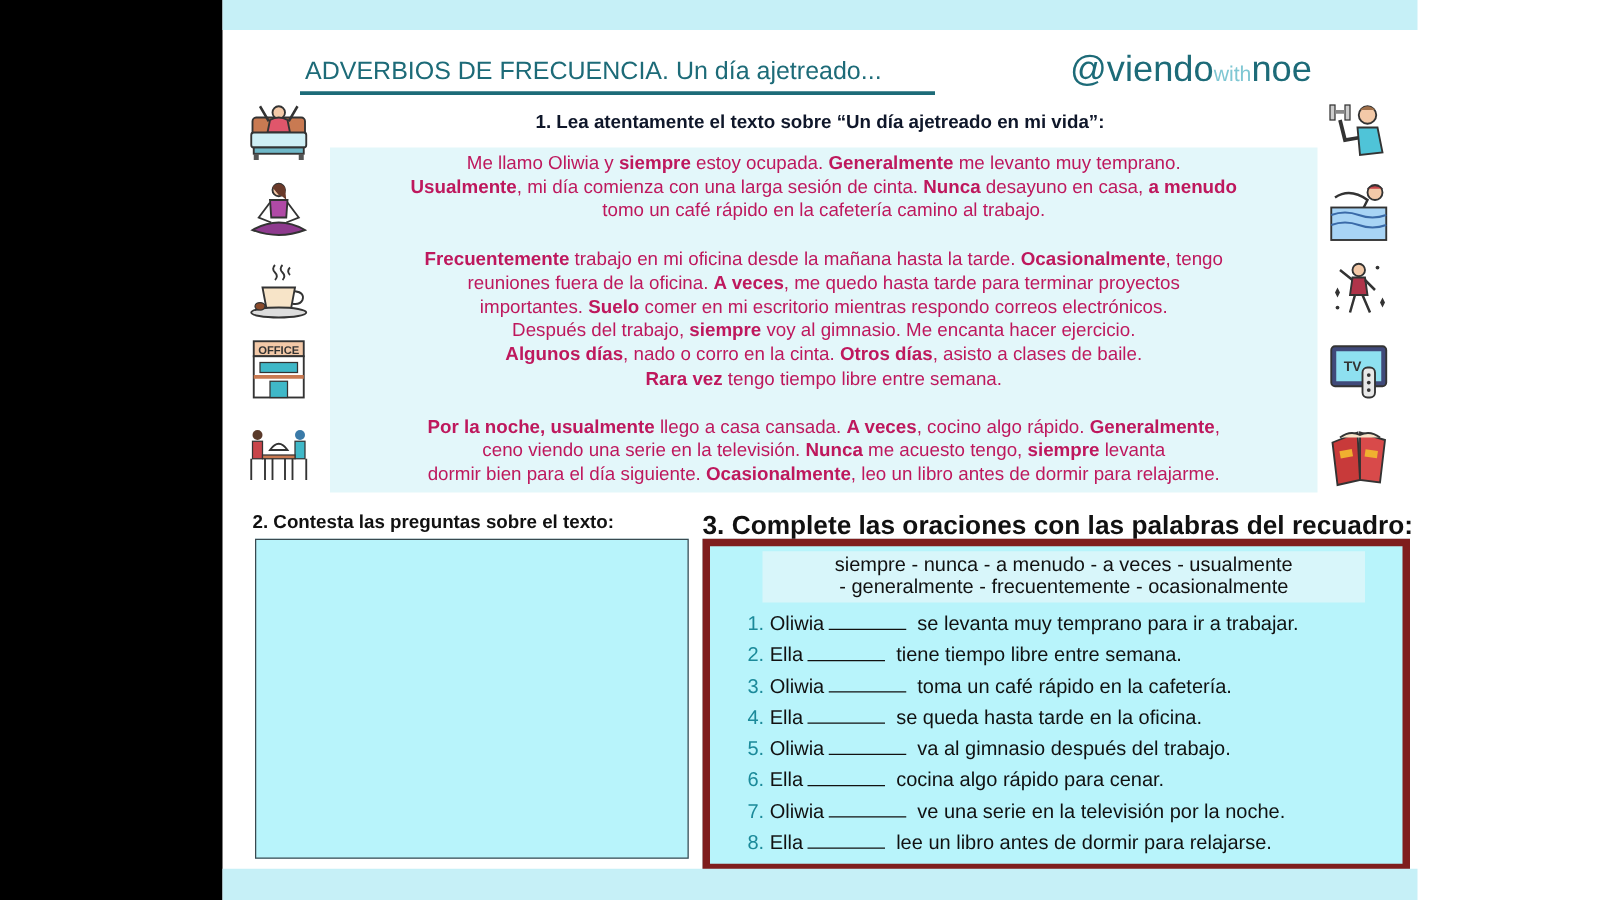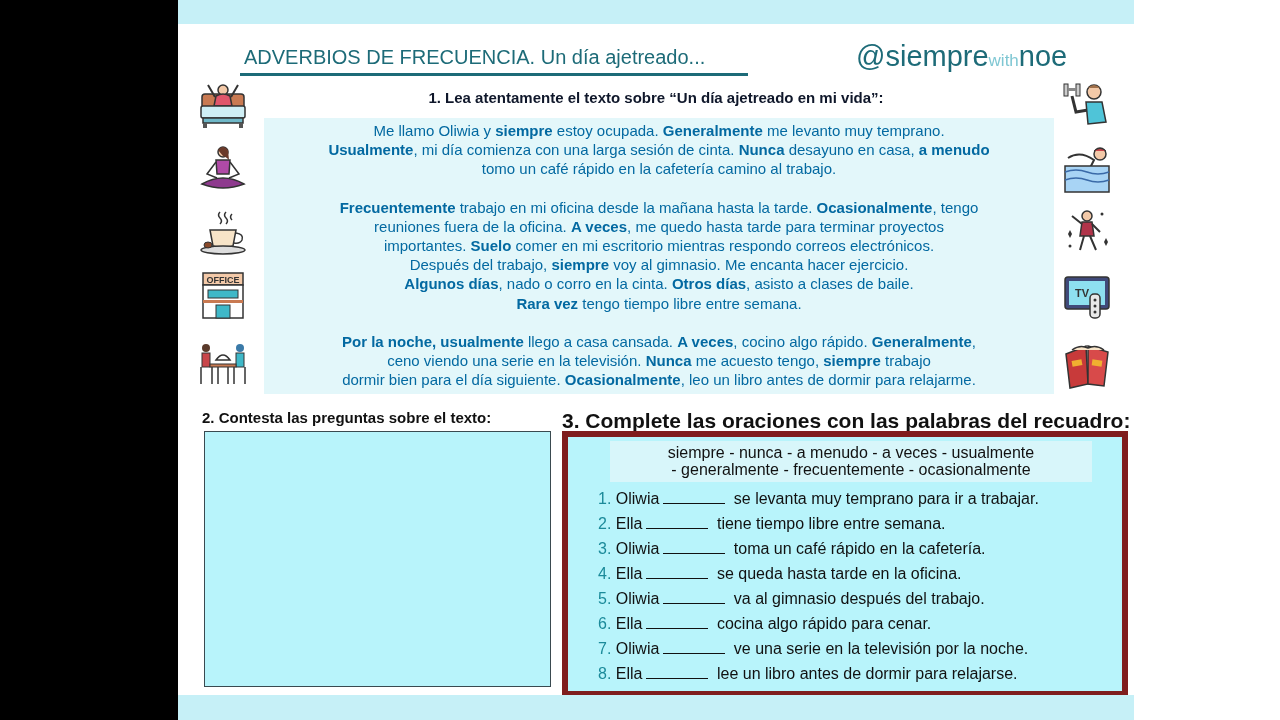--- a/index.html
+++ b/index.html
@@ -5,21 +5,21 @@
   html,body{margin:0;padding:0;}
   body{width:1280px;height:720px;background:#000;position:relative;overflow:hidden;font-family:"Liberation Sans",sans-serif;}
   .page{position:absolute;left:178px;top:0;width:1136px;height:720px;background:#ffffff;}
   .band-top{position:absolute;left:0;top:0;width:956px;height:24px;background:#c6f0f7;}
   .band-bottom{position:absolute;left:0;top:695px;width:956px;height:25px;background:#c6f0f7;}
   .title{position:absolute;left:66px;top:46px;font-size:20px;color:#1d6b78;white-space:nowrap;}
   .title-rule{position:absolute;left:62px;top:73px;width:508px;height:3px;background:#1d6b78;}
   .brand{position:absolute;left:678px;top:40px;font-size:29px;color:#1d6b78;white-space:nowrap;}
   .brand .with{font-size:17px;color:#7fc7d3;}
   .sec1-heading{position:absolute;left:0;width:956px;top:89px;text-align:center;font-size:15px;font-weight:bold;color:#0f172a;}
-  .reading{position:absolute;left:86px;top:118px;width:790px;height:276px;background:#e3f7fa;text-align:center;font-size:15px;color:#0369a1;line-height:19.2px;}
+  .reading{position:absolute;left:86px;top:118px;width:790px;height:276px;background:#e3f7fa;text-align:center;font-size:15px;color:#be185d;line-height:19.2px;}
   .reading p{margin:0;}
   .reading p.para{margin-bottom:19px;}
   .reading b{font-weight:bold;}
   .icon{position:absolute;width:50px;height:50px;}
   .sec2-heading{position:absolute;left:24px;top:409px;font-size:15px;font-weight:bold;color:#111;white-space:nowrap;}
   .sec3-heading{position:absolute;left:384px;top:409px;width:532px;text-align:center;font-size:21px;font-weight:bold;color:#111;white-space:nowrap;}
   .answer-box{position:absolute;left:26px;top:431px;width:345px;height:254px;background:#b8f4fb;border:1px solid #3a4a50;}
   .exercise-box{position:absolute;left:384px;top:431px;width:554px;height:254px;background:#b8f4fb;border:6px solid #7f1d1d;}
   .wordbank{position:absolute;left:42px;top:4px;width:482px;height:38px;background:#d8f6fa;text-align:center;font-size:16px;line-height:17px;color:#111;padding-top:3px;}
   .sentences{position:absolute;left:30px;top:52px;margin:0;padding:0;list-style:none;}
@@ -28,21 +28,21 @@
   .blank{display:inline-block;width:62px;border-bottom:1.5px solid #111;margin:0 4px;height:14px;vertical-align:baseline;}
 </style>
 </head>
 <body>
 
 <div class="page">
   <div class="band-top"></div>
 
   <div class="title">ADVERBIOS DE FRECUENCIA. Un día ajetreado...</div>
   <div class="title-rule"></div>
-  <div class="brand"><span>@siempre</span><span class="with">with</span><span>noe</span></div>
+  <div class="brand"><span>@viendo</span><span class="with">with</span><span>noe</span></div>
 
   <div class="sec1-heading">1. Lea atentamente el texto sobre “Un día ajetreado en mi vida”:</div>
 
   <svg class="icon" style="left:20px;top:80px;" viewBox="0 0 50 50">
     <rect x="4" y="14" width="42" height="20" rx="3" fill="#c97a52" stroke="#333" stroke-width="1.5"></rect>
     <circle cx="25" cy="10" r="5" fill="#f3c9a8" stroke="#333" stroke-width="1.5"></circle>
     <path d="M16 26 L18 16 Q25 12 32 16 L34 26 Z" fill="#e0566b" stroke="#333" stroke-width="1.5"></path>
     <path d="M17 17 L10 5 M33 17 L40 5" stroke="#333" stroke-width="2" fill="none"></path>
     <rect x="3" y="26" width="44" height="12" rx="2" fill="#cfeff5" stroke="#333" stroke-width="1.5"></rect>
     <rect x="5" y="38" width="40" height="5" fill="#6fb8c8" stroke="#333" stroke-width="1.5"></rect>
@@ -86,21 +86,21 @@
         <p><span>Me llamo Oliwia y </span><b>siempre</b><span> estoy ocupada. </span><b>Generalmente</b><span> me levanto muy temprano.</span></p>
         <p><b>Usualmente</b><span>, mi día comienza con una larga sesión de cinta. </span><b>Nunca</b><span> desayuno en casa, </span><b>a menudo</b></p>
         <p class="para"><span>tomo un café rápido en la cafetería camino al trabajo.</span></p>
         <p><b>Frecuentemente</b><span> trabajo en mi oficina desde la mañana hasta la tarde. </span><b>Ocasionalmente</b><span>, tengo</span></p>
         <p><span>reuniones fuera de la oficina. </span><b>A veces</b><span>, me quedo hasta tarde para terminar proyectos</span></p>
         <p><span>importantes. </span><b>Suelo</b><span> comer en mi escritorio mientras respondo correos electrónicos.</span></p>
         <p><span>Después del trabajo, </span><b>siempre</b><span> voy al gimnasio. Me encanta hacer ejercicio.</span></p>
         <p><b>Algunos días</b><span>, nado o corro en la cinta. </span><b>Otros días</b><span>, asisto a clases de baile.</span></p>
         <p class="para"><b>Rara vez</b><span> tengo tiempo libre entre semana.</span></p>
         <p><b>Por la noche, usualmente</b><span> llego a casa cansada. </span><b>A veces</b><span>, cocino algo rápido. </span><b>Generalmente</b><span>,</span></p>
-        <p><span>ceno viendo una serie en la televisión. </span><b>Nunca</b><span> me acuesto tengo, </span><b>siempre</b><span> trabajo</span></p>
+        <p><span>ceno viendo una serie en la televisión. </span><b>Nunca</b><span> me acuesto tengo, </span><b>siempre</b><span> levanta</span></p>
         <p><span>dormir bien para el día siguiente. </span><b>Ocasionalmente</b><span>, leo un libro antes de dormir para relajarme.</span></p>
       </div>
     </div>
 
   <svg class="icon" style="left:884px;top:78px;" viewBox="0 0 50 50">
     <rect x="2" y="6" width="4" height="12" fill="#ccc" stroke="#333"></rect>
       <rect x="14" y="6" width="4" height="12" fill="#ccc" stroke="#333"></rect>
     <rect x="6" y="10" width="8" height="3" fill="#888"></rect>
     <circle cx="32" cy="14" r="7" fill="#f3c9a8" stroke="#333" stroke-width="1.5"></circle>
     <path d="M26 10 Q32 4 38 10" fill="#a0704a"></path>

